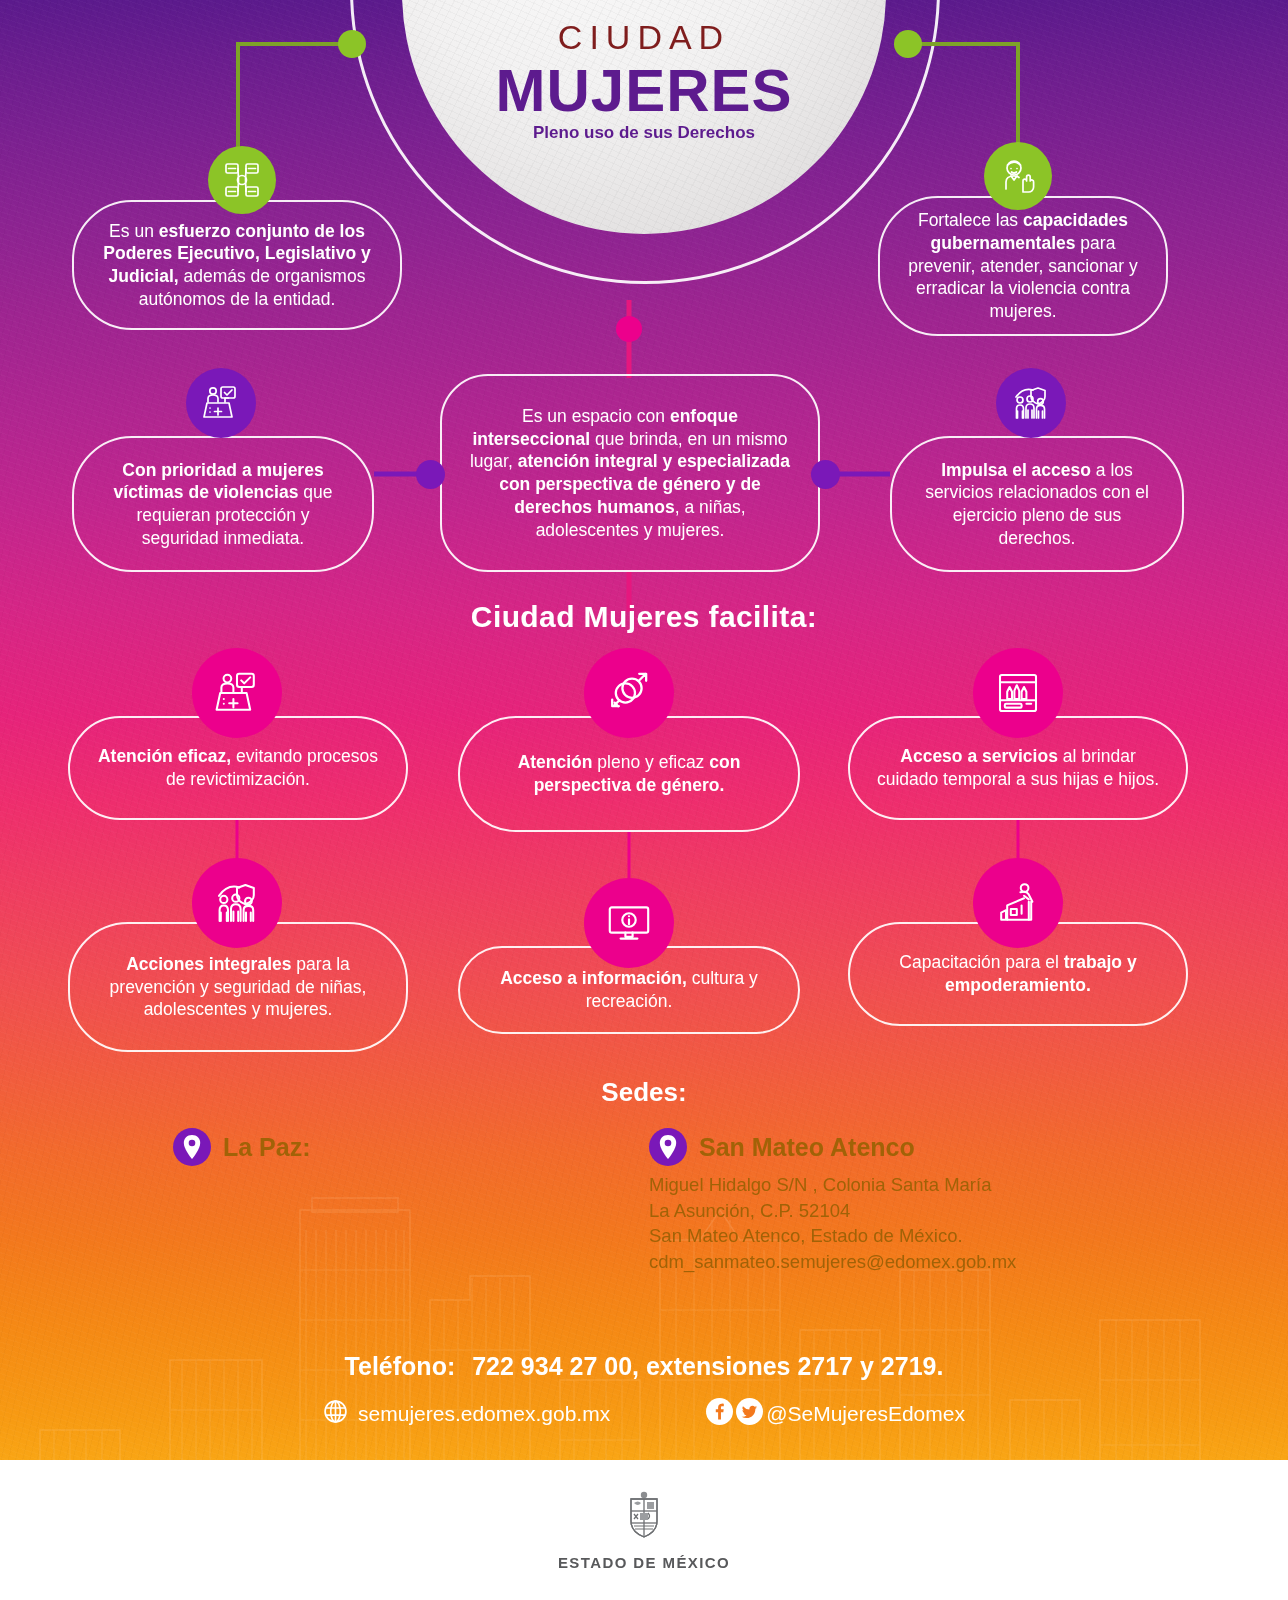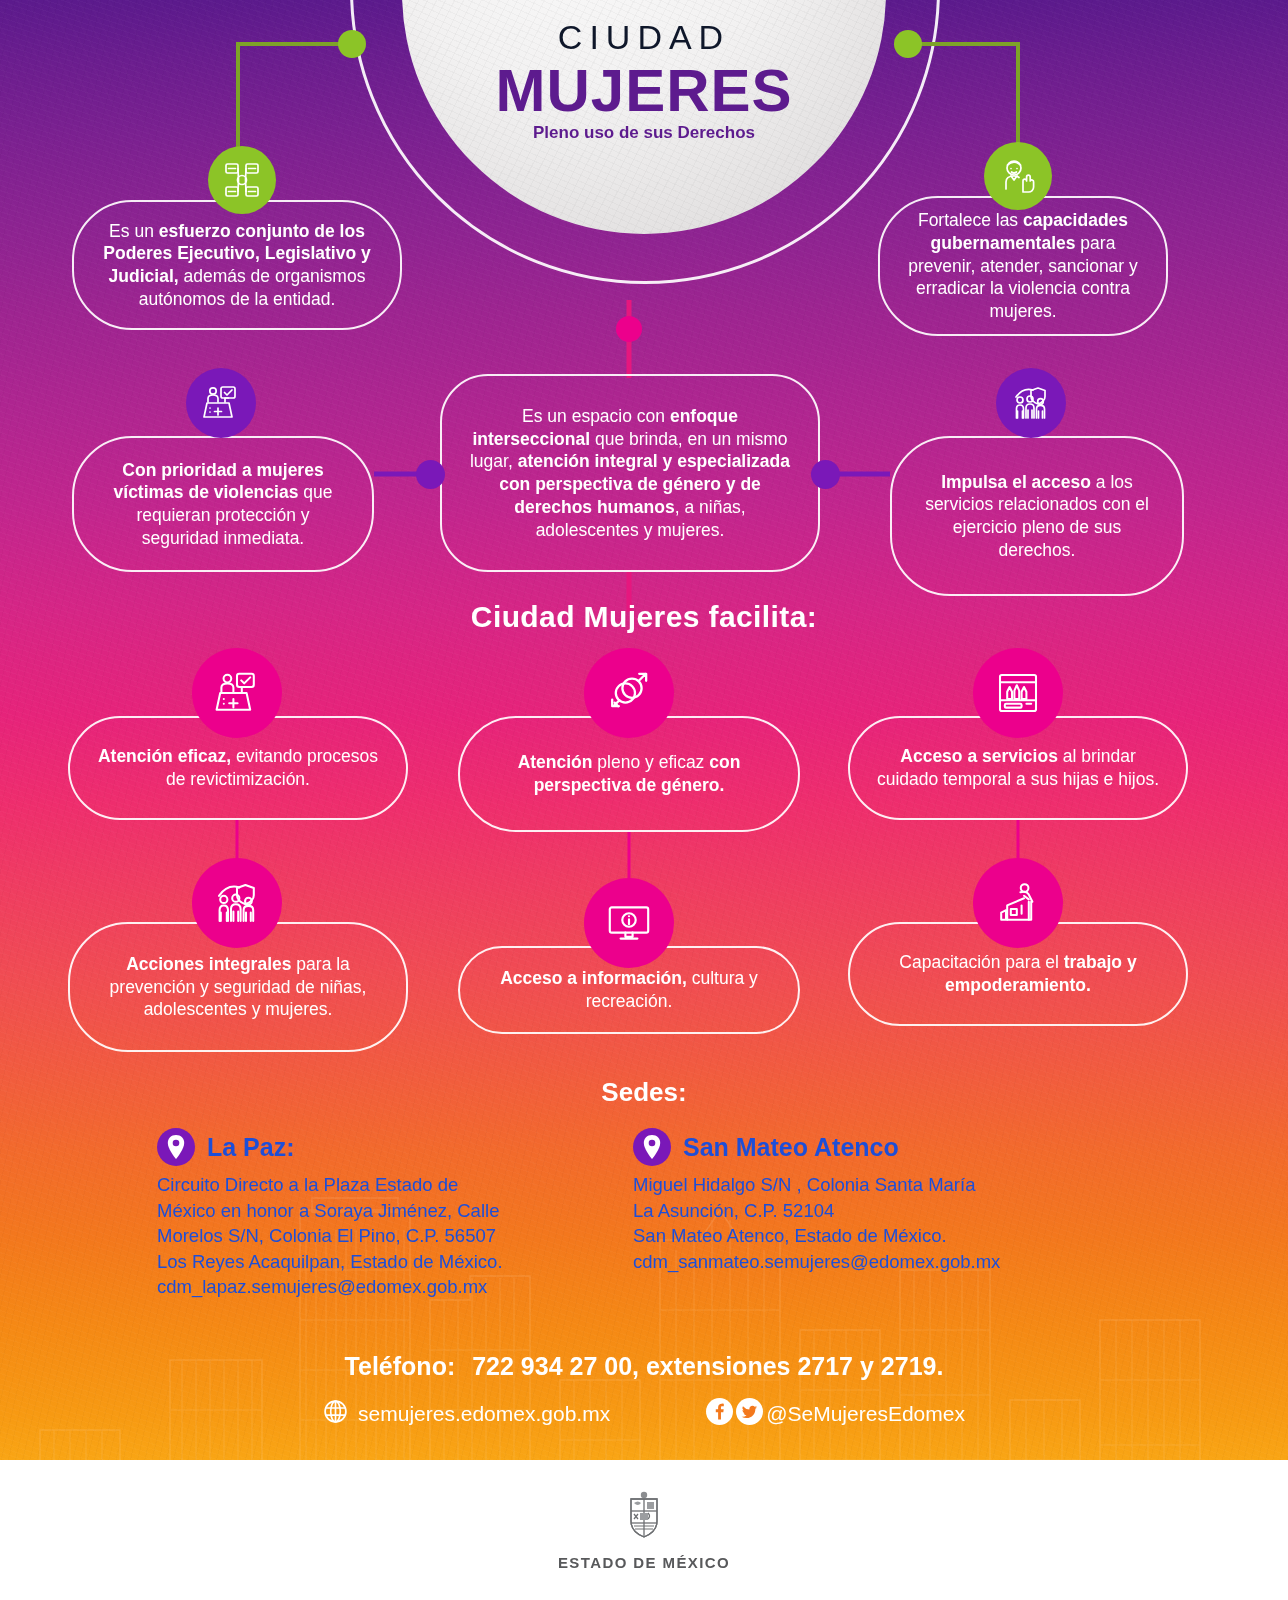--- a/index.html
+++ b/index.html
@@ -70,21 +70,21 @@
       repeating-linear-gradient(117deg, rgba(120,120,120,.16) 0 1px, transparent 1px 8px);
   }
   .ring {
     position:absolute; left:350px; top:-306px;
     width:590px; height:590px; border-radius:50%;
     border:3px solid rgba(255,255,255,.92);
   }
   
   .brand { position:absolute; left:402px; top:18px; width:484px; text-align:center; z-index:6; }
   .brand .b-ciudad {
-    font-size:34px; letter-spacing:7px; color:#0f172a; font-weight:400;
+    font-size:34px; letter-spacing:7px; color:#7f1d1d; font-weight:400;
     font-family:"Liberation Sans", sans-serif;
   }
   .brand .b-mujeres {
     font-size:60px; letter-spacing:1px; color:#5d1b8e; font-weight:700;
     line-height:1.05; margin-top:2px;
   }
   .brand .b-tag {
     font-size:17px; color:#5d1b8e; font-weight:700; line-height:1.35; margin-top:8px;
   }
   
@@ -113,21 +113,21 @@
   
   .facilita {
     position:absolute; left:0; top:600px; width:1288px; text-align:center;
     color:#fff; font-size:30px; font-weight:700; letter-spacing:.4px; z-index:6;
   }
   
   .sedes-title {
     position:absolute; left:0; top:1077px; width:1288px; text-align:center;
     color:#fff; font-size:26px; font-weight:700; z-index:6;
   }
-  .sede { position:absolute; z-index:6; color:#1d4ed8; }
+  .sede { position:absolute; z-index:6; color:#a16207;margin-left:16px; }
   .sede-head { display:flex; align-items:center; gap:12px; margin-bottom:6px; }
   .pin {
     width:38px; height:38px; border-radius:50%; background:#7a18b8;
     display:flex; align-items:center; justify-content:center; flex:0 0 38px;
   }
   .sede-name { font-size:25px; font-weight:700; }
   .sede-addr { font-size:18.5px; line-height:1.38; font-weight:400; }
   .tel {
     position:absolute; left:0; top:1352px; width:1288px; text-align:center;
     color:#fff; font-size:25px; font-weight:700; z-index:6;
@@ -313,21 +313,21 @@
       <path d="M5.5 35 v-9 q0-4 3.5-4 q3.5 0 3.5 4 v9"></path>
       <path d="M6.5 28 v7 M11.5 28 v7"></path>
       <circle cx="19" cy="16" r="3"></circle>
       <path d="M15 35 v-10 q0-4 4-4 q4 0 4 4 v10"></path>
       <path d="M17 27 v8 M21 27 v8"></path>
       <circle cx="29.5" cy="18.5" r="2.8"></circle>
       <path d="M25.5 35 v-9 q0-3.6 4-3.6 q4 0 4 3.6 v9"></path>
       <path d="M27.5 28 v7 M31.5 28 v7"></path>
     </svg>
   </div>
-  <div class="card" style="left:890px;top:436px;width:294px;height:160px;">
+  <div class="card" style="left:890px;top:436px;width:294px;height:136px;">
     <p><b>Impulsa el acceso</b><span> a los servicios relacionados con el ejercicio pleno de sus derechos.</span></p>
   </div>
 
   <div class="facilita">Ciudad Mujeres facilita:</div>
 
   <div class="bub" style="left:192px;top:648px;width:90px;height:90px;background:#ec008c;">
     <svg width="48" height="48" viewBox="0 0 40 40" fill="none" stroke="#fff" stroke-width="1.7" stroke-linecap="round" stroke-linejoin="round">
       <circle cx="12" cy="8" r="3.2"></circle>
       <path d="M7 19 v-3.5 q0-3.5 5-3.5 q5 0 5 3.5 V19"></path>
       <rect x="20" y="4" width="14" height="11" rx="1.8"></rect>
@@ -426,27 +426,20 @@
   <div class="sede" style="left:157px;top:1128px;width:480px;">
     <div class="sede-head">
       <span class="pin">
         <svg width="20" height="24" viewBox="0 0 20 24" fill="#fff">
           <path d="M10 0C5 0 1.8 3.3 1.8 8c0 5.6 6.4 14 8.2 16 1.8-2 8.2-10.4 8.2-16C18.2 3.3 15 0 10 0z"></path>
           <circle cx="10" cy="8" r="3.3" fill="#7a18b8"></circle>
         </svg>
       </span>
       <span class="sede-name">La Paz:</span>
     </div>
-    <div class="sede-addr">
-        <div>Circuito Directo a la Plaza Estado de</div>
-        <div>México en honor a Soraya Jiménez, Calle</div>
-        <div>Morelos S/N, Colonia El Pino, C.P. 56507</div>
-        <div>Los Reyes Acaquilpan, Estado de México.</div>
-        <div>cdm_lapaz.semujeres@edomex.gob.mx</div>
-      </div>
   </div>
 
   <div class="sede" style="left:633px;top:1128px;width:520px;">
     <div class="sede-head">
       <span class="pin">
         <svg width="20" height="24" viewBox="0 0 20 24" fill="#fff">
           <path d="M10 0C5 0 1.8 3.3 1.8 8c0 5.6 6.4 14 8.2 16 1.8-2 8.2-10.4 8.2-16C18.2 3.3 15 0 10 0z"></path>
           <circle cx="10" cy="8" r="3.3" fill="#7a18b8"></circle>
         </svg>
       </span>

